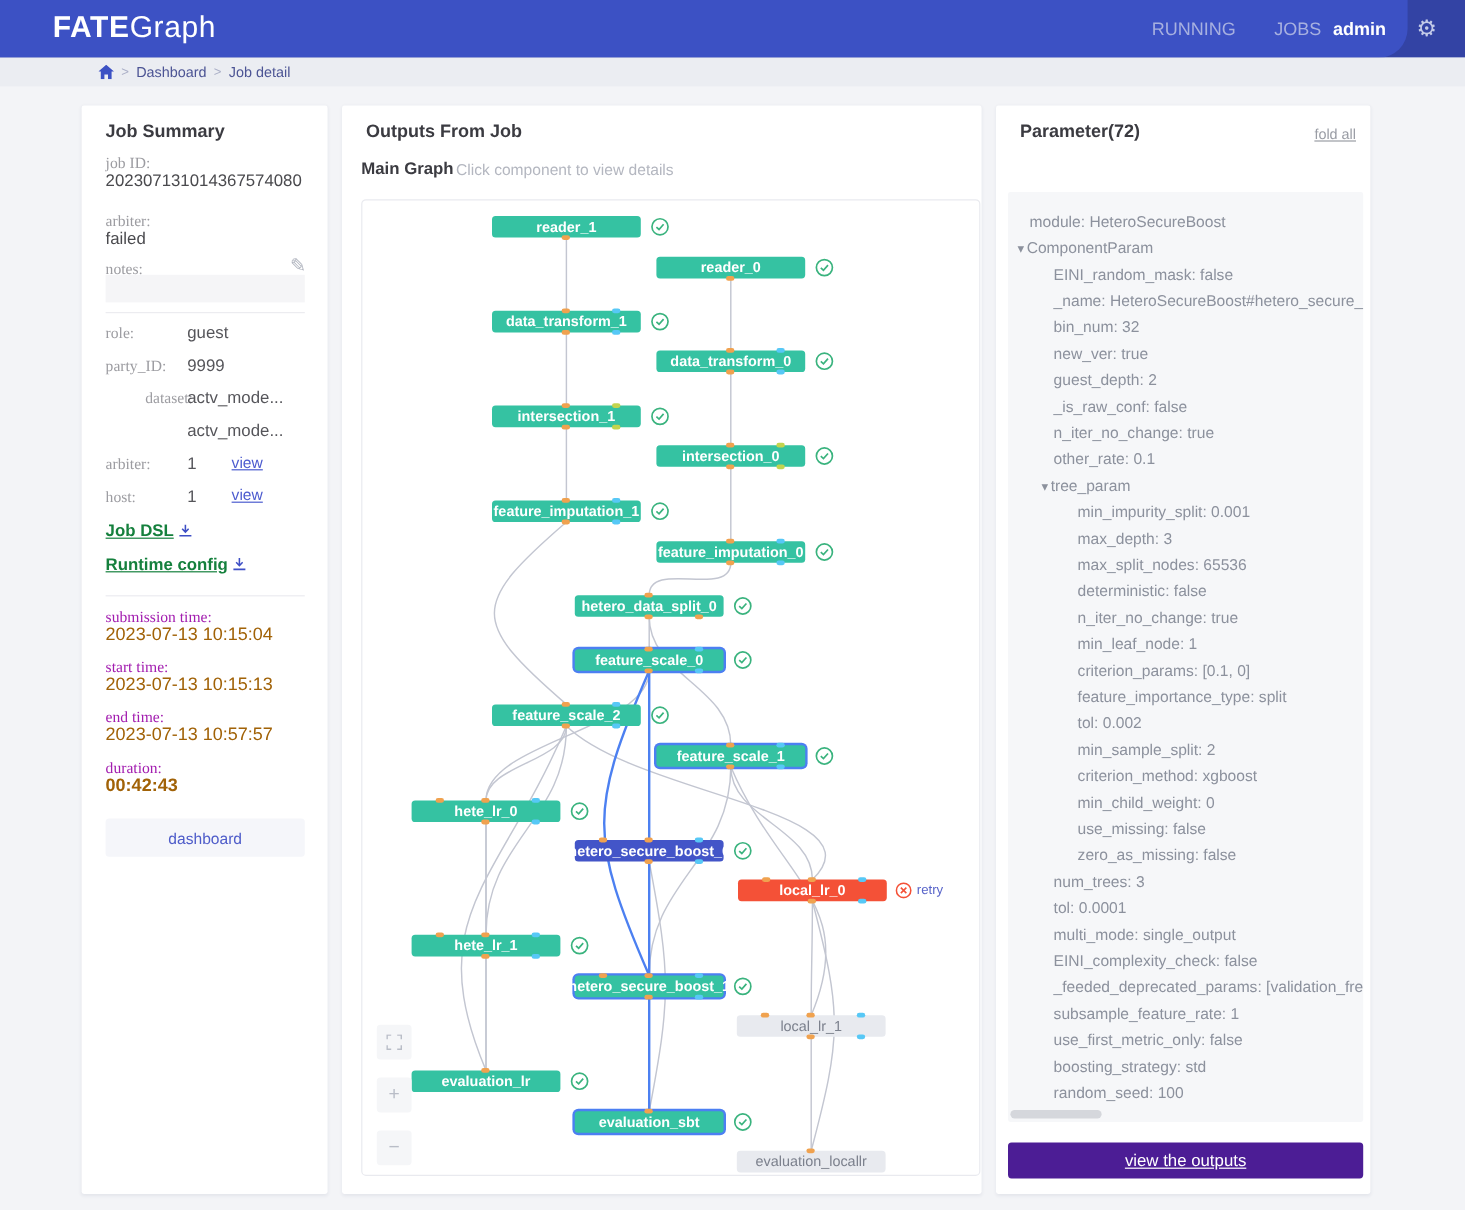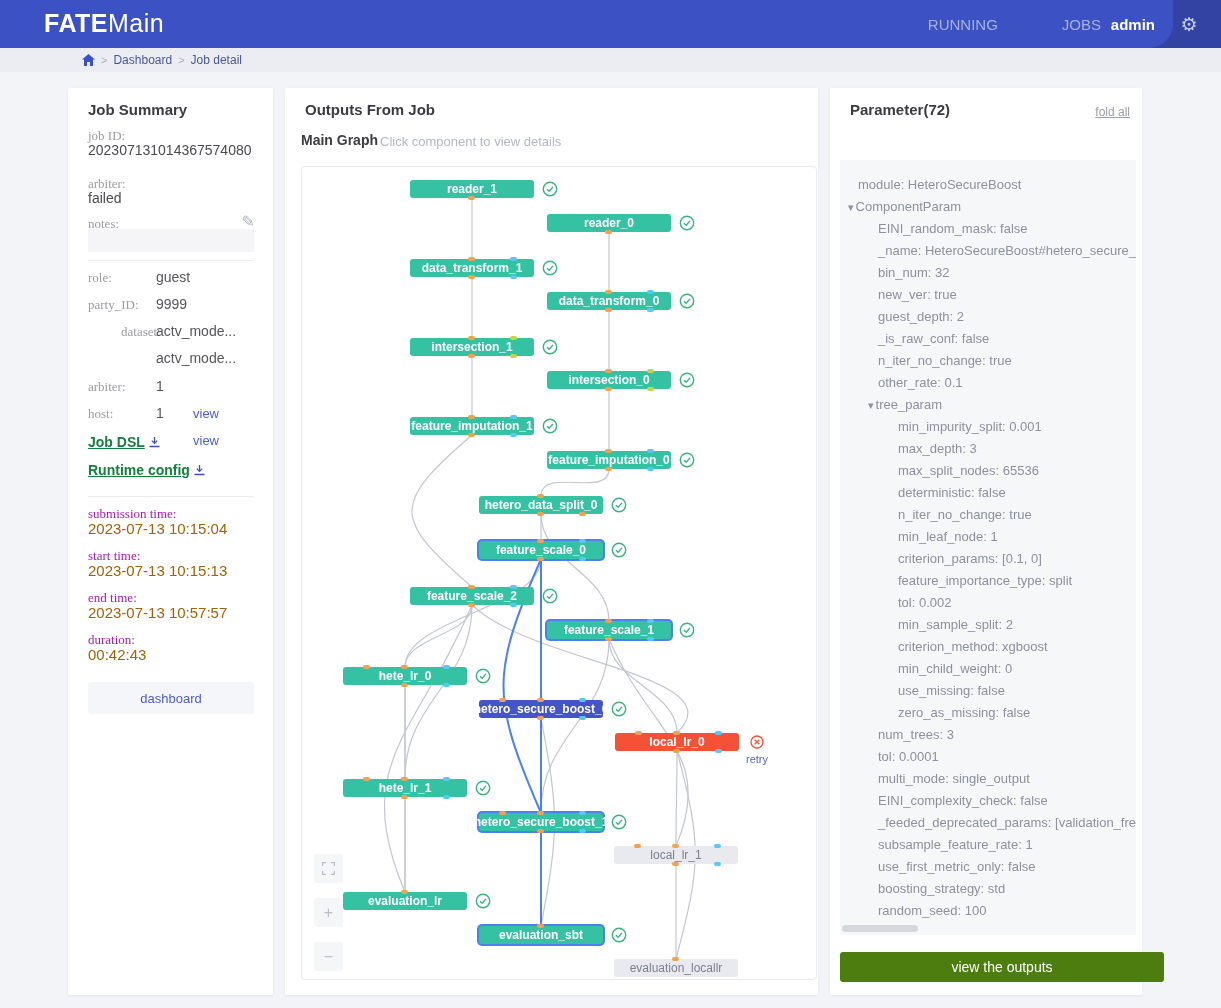--- a/index.html
+++ b/index.html
@@ -8,21 +8,21 @@
     position:relative; background:#f3f4f7;
     font-family:"Liberation Sans", sans-serif; overflow:hidden;
     -webkit-font-smoothing:antialiased;
   }
   
   .navbar { position:absolute; left:0; top:0; width:1221px; height:48px; background:#3343a4; }
   .navbar-main { position:absolute; left:0; top:0; width:1173px; height:48px;
     background:#3c51c4; border-bottom-right-radius:24px; }
   .logo { position:absolute; left:44px; top:9px; font-size:25px; color:#fff; letter-spacing:.5px; }
   .logo b { font-weight:700; } .logo span { font-weight:400; }
-  .nav-links { position:absolute; right:120px; top:0; height:48px; display:flex; align-items:center; gap:64px;margin-left:20px; }
+  .nav-links { position:absolute; right:120px; top:0; height:48px; display:flex; align-items:center; gap:32px;margin-left:20px; }
   .nav-link { color:#a7b0e0; font-size:15px; cursor:pointer; }
   .nav-user { position:absolute; right:66px; top:0; height:48px; display:flex; align-items:center;
     color:#fff; font-size:15px; font-weight:700; }
   .gear { position:absolute; right:12px; top:0; width:40px; height:48px; display:flex;
     align-items:center; justify-content:center; color:#c3cae8; font-size:19px;
     font-family:"DejaVu Sans", sans-serif; cursor:pointer; }
   
   .breadcrumb-bar { position:absolute; left:0; top:48px; width:1221px; height:24px;
     background:#ebedf2; display:flex; align-items:center; padding-left:82px; }
   .breadcrumb { display:flex; align-items:center; gap:6px; font-size:12px; color:#4c5494; }
@@ -40,21 +40,21 @@
     font-size:13px; color:#9c9ca1; }
   .sum-value { position:absolute; left:20px; font-size:14px; color:#4a4a4e; white-space:nowrap;
     max-width:168px; overflow:hidden; }
   .pencil { position:absolute; right:18px; top:124px; color:#b2b6c0; font-size:16px;
     font-family:"DejaVu Sans", sans-serif; cursor:pointer; }
   .notes-input { position:absolute; left:20px; top:141px; width:166px; height:23px;
     background:#f5f5f7; border:none; }
   .divider { position:absolute; left:20px; width:166px; border-top:1px solid #ececf0; }
   .kv-label { position:absolute; left:20px; font-family:"Liberation Serif", serif; font-size:13px; color:#9c9ca1; }
   .kv-value { position:absolute; left:88px; font-size:14px; color:#55555a; white-space:nowrap; }
-  .kv-link  { position:absolute; left:125px; font-size:13px; color:#4d5ccf; cursor:pointer;margin-top:28px; }
+  .kv-link  { position:absolute; left:125px; font-size:13px; color:#4d5ccf; text-decoration:underline; cursor:pointer; }
   .dl-link { position:absolute; left:20px; font-size:14px; font-weight:700; color:#15803d;
     text-decoration:underline; cursor:pointer; display:flex; align-items:center; gap:4px; }
   .time-label { position:absolute; left:20px; font-family:"Liberation Serif", serif; font-size:13px; color:#a21caf; }
   .time-value { position:absolute; left:20px; font-size:15px; color:#a16207; }
   .dash-btn { position:absolute; left:20px; top:594px; width:166px; height:32px; background:#f5f6fa;
     border:none; border-radius:3px; color:#4e5cc9; font-size:13px; cursor:pointer;
     font-family:"Liberation Sans", sans-serif; }
   
   .graph-sub { position:absolute; left:16px; top:44px; font-size:14px; font-weight:700; color:#3b3b41; }
   .graph-hint { position:absolute; left:95px; top:46px; font-size:13px; color:#b4b7c0; }
@@ -64,45 +64,45 @@
   .gnode { position:absolute; width:124px; height:18px; border-radius:3px; display:flex;
     align-items:center; justify-content:center; font-size:12px; font-weight:600; color:#fff;
     cursor:pointer; z-index:2; }
   .gnode.success, .gnode.success_hl { background:#35c2a2; }
   .gnode.success_hl { box-shadow:0 0 0 2px #4c7ff2; }
   .gnode.selected { background:#4355c8; }
   .gnode.failed { background:#f45137; }
   .gnode.pending { background:#e8eaef; color:#7c818d; font-weight:400; }
   .dot { position:absolute; width:7px; height:4px; border-radius:2px; z-index:3; }
   .node-check { position:absolute; z-index:2; }
-  .retry-group { position:absolute; display:flex; align-items:center; gap:4px; z-index:2; cursor:pointer;flex-direction:column; }
+  .retry-group { position:absolute; display:flex; align-items:center; gap:4px; z-index:2; cursor:pointer; }
   .retry-label { font-size:11px; color:#5864c9; }
   .graph-ctrls { position:absolute; left:12px; top:687px; display:flex; flex-direction:column; gap:15px; z-index:4; }
   .gctrl { width:29px; height:29px; background:#f5f6f8; border:none; border-radius:3px; color:#b9bdc7;
     font-size:16px; display:flex; align-items:center; justify-content:center; cursor:pointer; }
   
   .fold-all { position:absolute; right:12px; top:17px; font-size:12px; color:#9a9da5;
     text-decoration:underline; cursor:pointer; }
   #param-box { position:absolute; left:10px; top:72px; width:296px; height:775px;
     background:#f6f7f9; border-radius:2px; overflow:hidden; }
   .param-row { position:absolute; left:0; width:430px; height:22px; line-height:22px;
     font-size:13px; color:#8c919d; white-space:nowrap; }
   .param-caret { display:inline-block; margin-right:2px; font-family:"DejaVu Sans", sans-serif; font-size:11px; }
   .hthumb { position:absolute; left:2px; top:765px; width:76px; height:7px; border-radius:4px;
     background:#d5d7dc; cursor:pointer; }
-  .outputs-btn { position:absolute; left:10px; top:864px; width:324px; height:30px; background:#4d7c0f;
+  .outputs-btn { position:absolute; left:10px; top:864px; width:296px; height:30px; background:#4c1d95;
     color:#fff; border:none; border-radius:3px; font-size:14px; cursor:pointer;
-    font-family:"Liberation Sans", sans-serif; }
+    font-family:"Liberation Sans", sans-serif;text-decoration:underline; }
 </style>
 </head>
 <body>
 
 <div class="navbar">
   <div class="navbar-main"></div>
-  <div class="logo"><b>FATE</b><span>Main</span></div>
+  <div class="logo"><b>FATE</b><span>Graph</span></div>
   <div class="nav-links" id="nav-links">
       <div class="nav-link">RUNNING</div>
       <div class="nav-link">JOBS</div>
     </div>
   <div class="nav-user">admin</div>
   <div class="gear">⚙</div>
 </div>
 
 <div class="breadcrumb-bar">
   <div class="breadcrumb" id="breadcrumb">
@@ -151,21 +151,21 @@
     </div>
   <div class="divider" style="top:408px"></div>
   <div id="sum-times">
       <div class="time-label" style="top: 418px;">submission time:</div>
       <div class="time-value" style="top: 432px;">2023-07-13 10:15:04</div>
       <div class="time-label" style="top: 460px;">start time:</div>
       <div class="time-value" style="top: 474px;">2023-07-13 10:15:13</div>
       <div class="time-label" style="top: 502px;">end time:</div>
       <div class="time-value" style="top: 516px;">2023-07-13 10:57:57</div>
       <div class="time-label" style="top: 544px;">duration:</div>
-      <div class="time-value" style="top: 558px;">00:42:43</div>
+      <div class="time-value" style="top: 558px; font-weight: bold;">00:42:43</div>
     </div>
   <button class="dash-btn">dashboard</button>
 </div>
 
 <div class="card" id="card-graph">
   <div class="card-title">Outputs From Job</div>
   <div class="graph-sub">Main Graph</div>
   <div class="graph-hint">Click component to view details</div>
   <div id="graph-box">
     <svg id="edge-svg" width="516" height="814">

